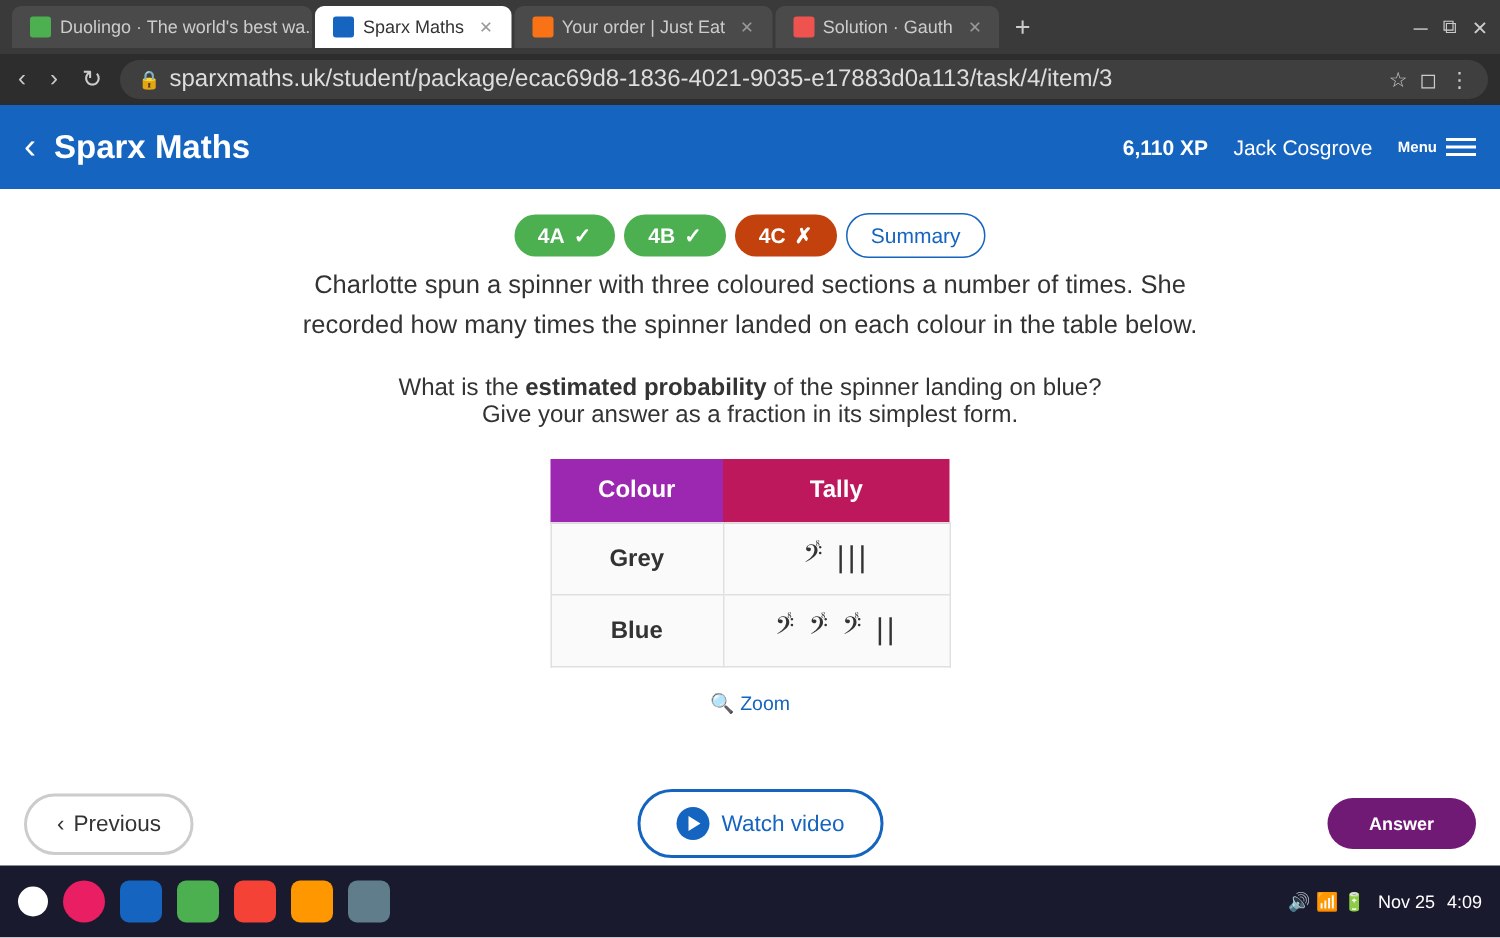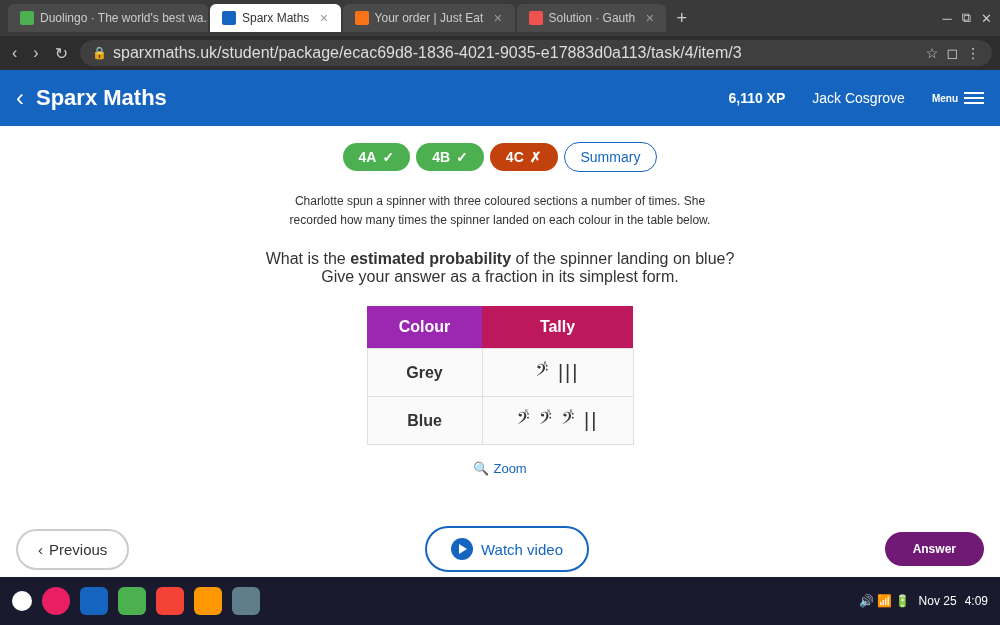--- a/index.html
+++ b/index.html
@@ -110,21 +110,21 @@
       margin-right: 12px;
     }
     .app-logo {
       color: white;
       font-size: 22px;
       font-weight: bold;
       flex: 1;
     }
     .header-right {
       display: flex;
-      gap: 27px;
+      gap: 17px;
     }
     .xp-badge {
       color: white;
       font-size: 14px;
       font-weight: bold;
     }
     .user-name {
       color: white;
       font-size: 14px;
     }
@@ -151,21 +151,21 @@
     
     .content {
       padding: 16px 20px;
     }
 
     
     .tab-nav {
       display: flex;
       align-items: center;
       gap: 6px;
-      margin-bottom: 20px;
+      margin-bottom: 4px;
       justify-content: center;
     }
     .task-tab {
       padding: 6px 16px;
       border-radius: 20px;
       font-size: 14px;
       font-weight: bold;
       cursor: pointer;
       display: flex;
       align-items: center;
@@ -184,21 +184,21 @@
       color: #1565c0;
       border: 1.5px solid #1565c0;
       font-weight: normal;
     }
 
     
     .question-text {
       text-align: center;
       margin-bottom: 20px;
       line-height: 1.6;
-      font-size: 12px;
+      font-size: 17px;
       color: #333;
     }
     .question-sub {
       text-align: center;
       margin-bottom: 20px;
       font-size: 16px;
       color: #333;
     }
 
     

